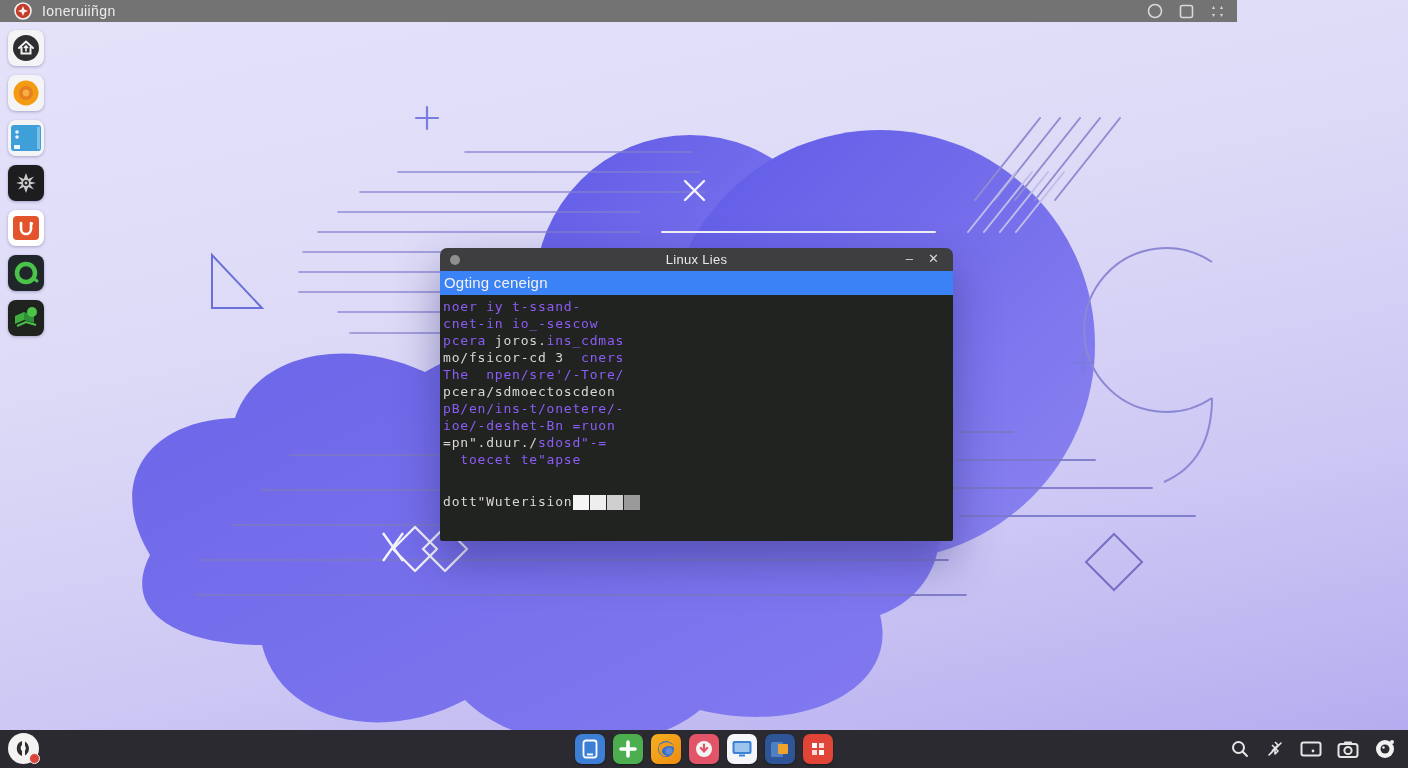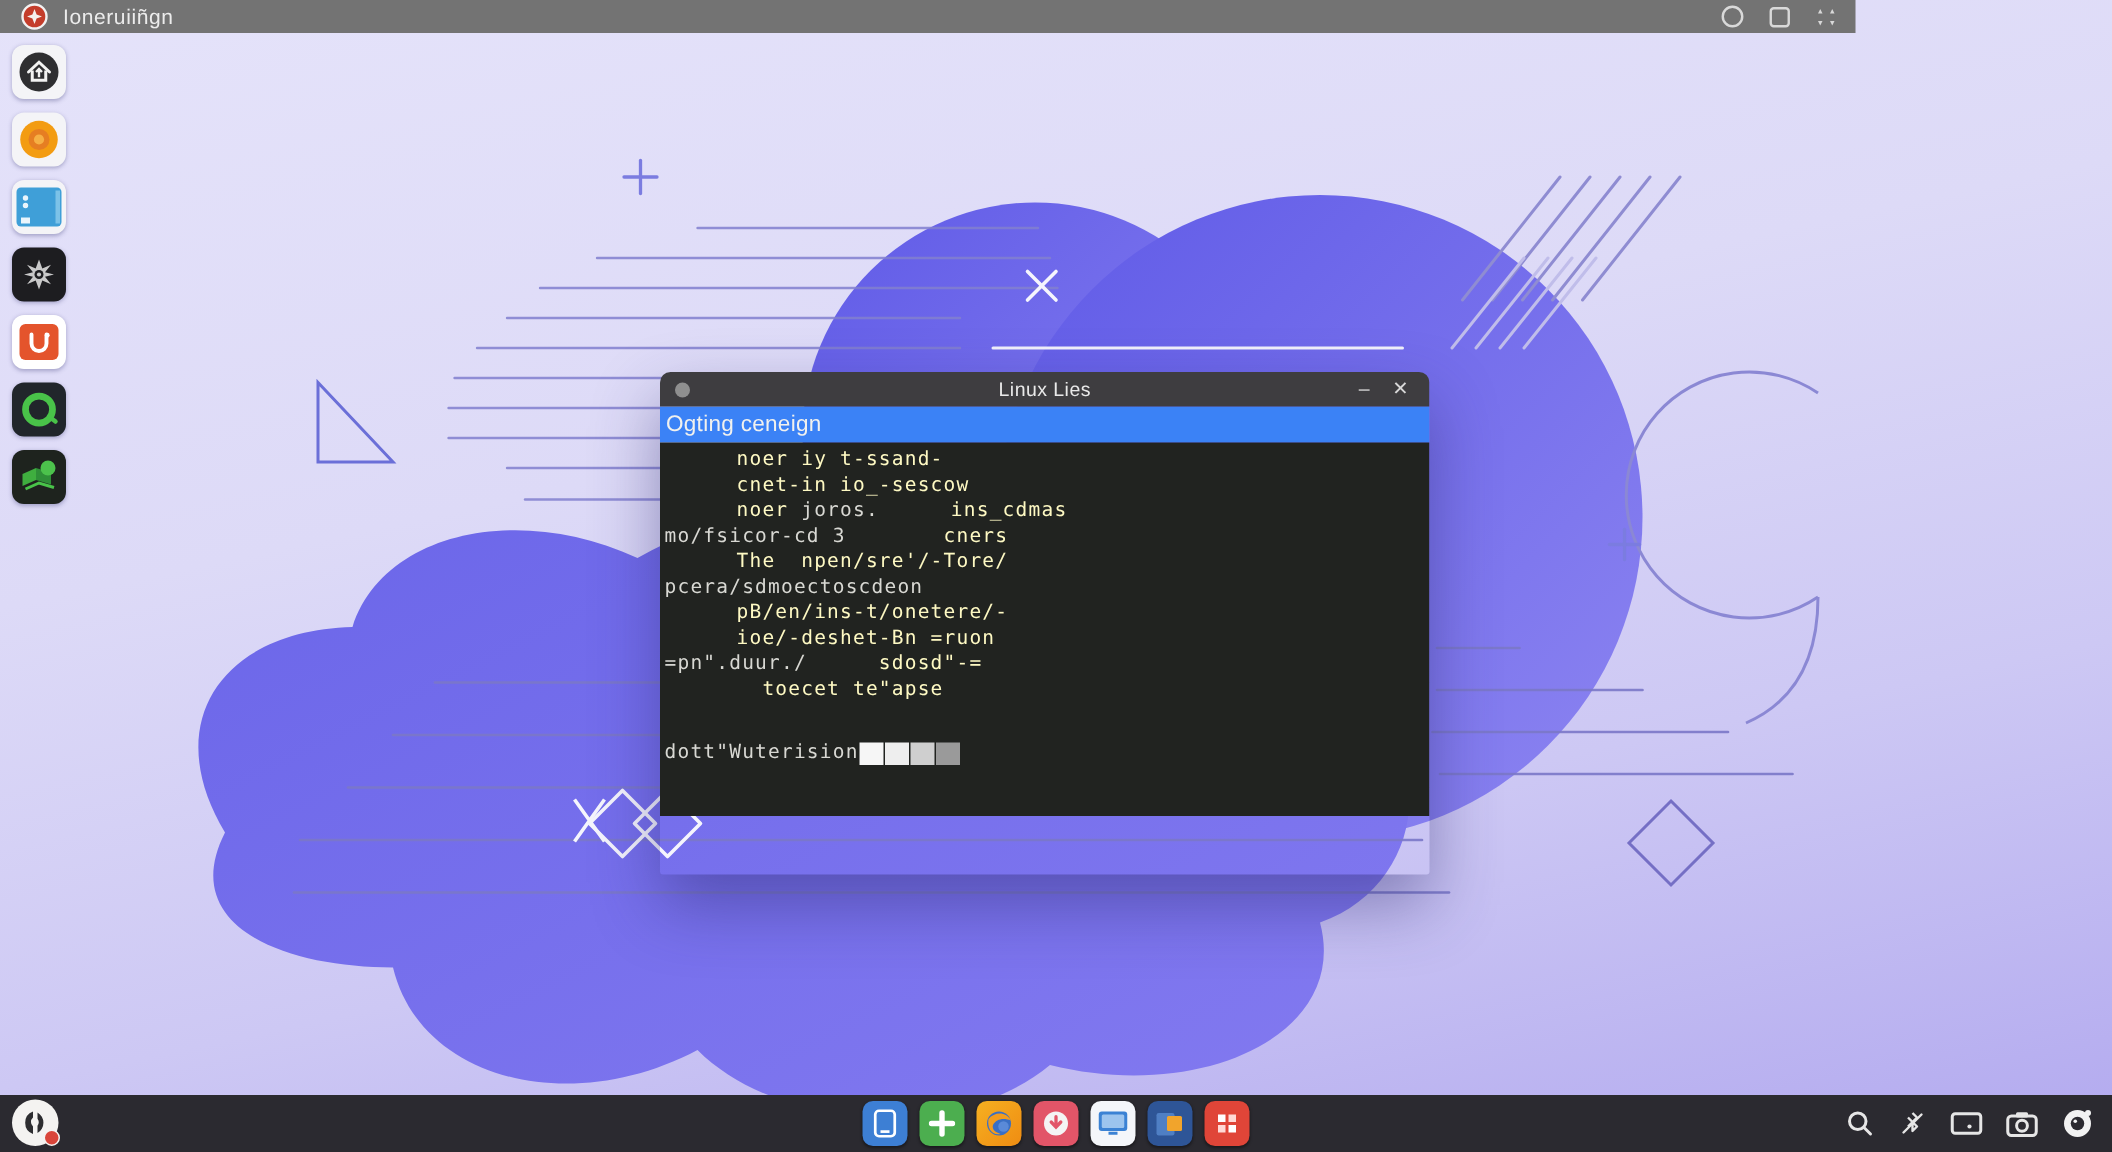--- a/index.html
+++ b/index.html
@@ -24,34 +24,34 @@
   .dock{position:absolute;left:8px;top:30px;width:36px;display:flex;flex-direction:column;gap:9px;z-index:40;}
   .dock-tile{width:36px;height:36px;border-radius:8px;display:flex;align-items:center;justify-content:center;
     box-shadow:0 1px 3px rgba(50,50,110,.35);}
   .t-light{background:#f4f4f7;}
   .t-dark1{background:#1d1d20;}
   .t-dark2{background:#21262b;}
   .t-dark3{background:#1e231e;}
   .t-white{background:#ffffff;}
 
   
-  .terminal{position:absolute;left:440px;top:248px;width:513px;height:335px;z-index:30;
+  .terminal{position:absolute;left:440px;top:248px;width:513px;height:293px;z-index:30;
     border-radius:7px 7px 2px 2px;box-shadow:0 20px 45px rgba(45,42,110,.45);overflow:hidden;}
   .term-titlebar{height:23px;background:#3e3d40;position:relative;display:flex;align-items:center;}
   .term-dot{position:absolute;left:10px;top:7px;width:10px;height:10px;border-radius:50%;background:#8f8f8f;}
   .term-title{flex:1;text-align:center;color:#e9e9e9;font-size:13px;letter-spacing:.3px;}
   .term-min{position:absolute;right:40px;top:0;line-height:21px;color:#d8d8d8;font-size:13px;cursor:default;}
   .term-close{position:absolute;right:14px;top:0;line-height:22px;color:#d8d8d8;font-size:13px;cursor:default;}
   .term-header{height:24px;background:#3b82f6;color:#f1f1ee;font-size:15px;line-height:24px;
     padding-left:4px;letter-spacing:.2px;}
   .term-body{height:246px;background:#212320;padding:3px 0 0 3px;
     font-family:"DejaVu Sans Mono",monospace;font-size:13px;letter-spacing:.8px;}
   .term-line{height:17px;line-height:17px;white-space:pre;}
   .c-w{color:#d8d8d3;}
-  .c-g{color:#fef9c3;margin-left:48px;}
+  .c-g{color:#8b5cf6;}
   .c-d{color:#566f65;}
   .term-progress{display:flex;align-items:center;height:18px;margin-top:8px;}
   .term-progress .plabel{color:#d8d8d3;line-height:18px;}
   .pblock{display:inline-block;width:16px;height:15px;margin-left:1px;}
 
   
   .taskbar{position:absolute;left:0;top:730px;width:1408px;height:38px;background:#2b2a30;z-index:50;}
   .power-btn{position:absolute;left:8px;top:3px;width:31px;height:31px;border-radius:50%;background:#f4f3f1;
     display:flex;align-items:center;justify-content:center;}
   .power-badge{position:absolute;right:-1px;bottom:0;width:11px;height:11px;border-radius:50%;
@@ -250,21 +250,21 @@
     <div class="term-titlebar">
       <span class="term-dot"></span>
       <span class="term-title">Linux Lies</span>
       <span class="term-min">–</span>
       <span class="term-close">✕</span>
     </div>
     <div class="term-header">Ogting ceneign</div>
     <div class="term-body" id="term-body">
         <div class="term-line"><span class="c-g">noer iy t-ssand-</span></div>
         <div class="term-line"><span class="c-g">cnet-in io_-sescow</span></div>
-        <div class="term-line"><span class="c-g">noer </span><span class="c-w">joros.</span><span class="c-g">ins_cdmas</span></div>
+        <div class="term-line"><span class="c-g">pcera </span><span class="c-w">joros.</span><span class="c-g">ins_cdmas</span></div>
         <div class="term-line"><span class="c-w">mo/fsicor-cd 3</span><span class="c-g">  cners</span></div>
         <div class="term-line"><span class="c-g">The  npen/sre'/-Tore/</span></div>
         <div class="term-line"><span class="c-w">pcera/sdmoectoscdeon</span></div>
         <div class="term-line"><span class="c-g">pB/en/ins-t/onetere/-</span></div>
         <div class="term-line"><span class="c-g">ioe/-deshet-Bn =ruon</span></div>
         <div class="term-line"><span class="c-w">=pn".duur./</span><span class="c-g">sdosd"-=</span></div>
         <div class="term-line"><span class="c-g">  toecet te"apse</span></div>
         <div class="term-line">&nbsp;</div>
         <div class="term-progress">
           <span class="plabel">dott"Wuterision </span>

